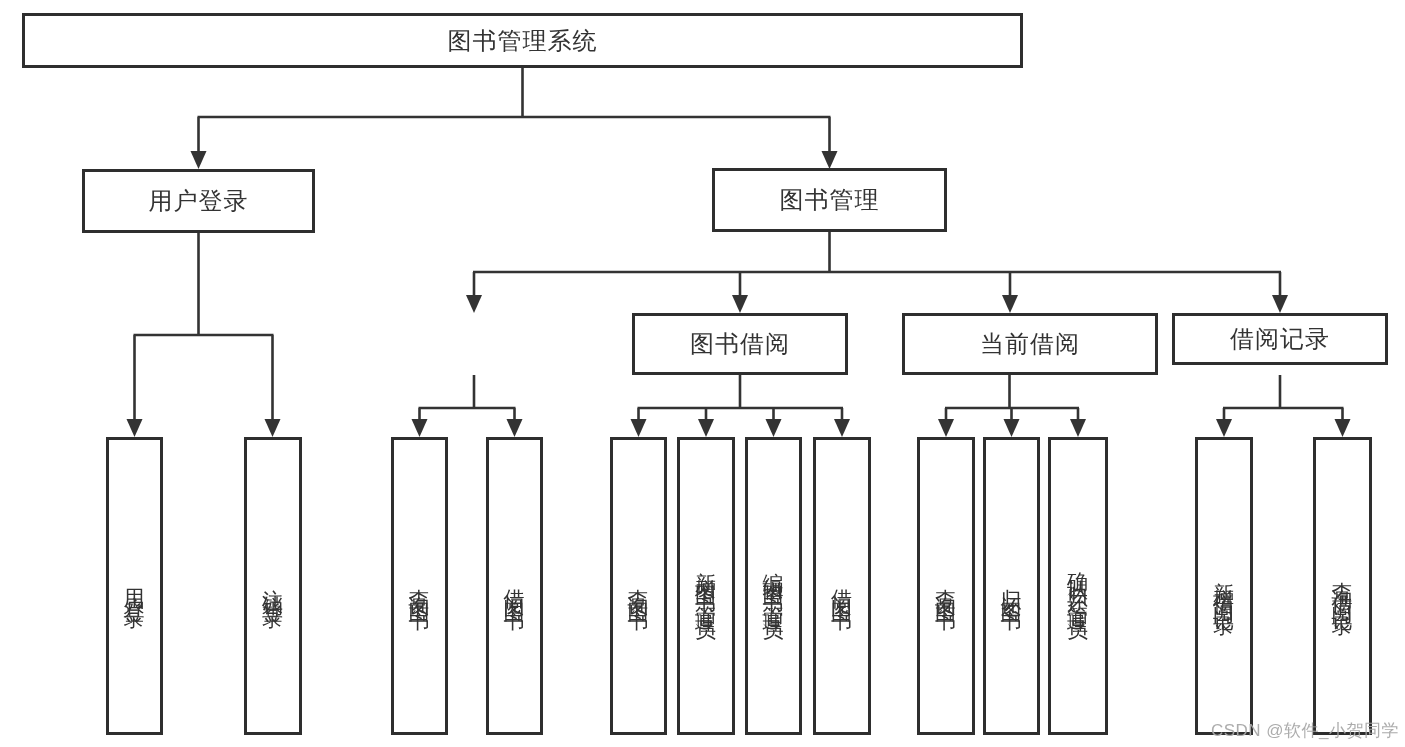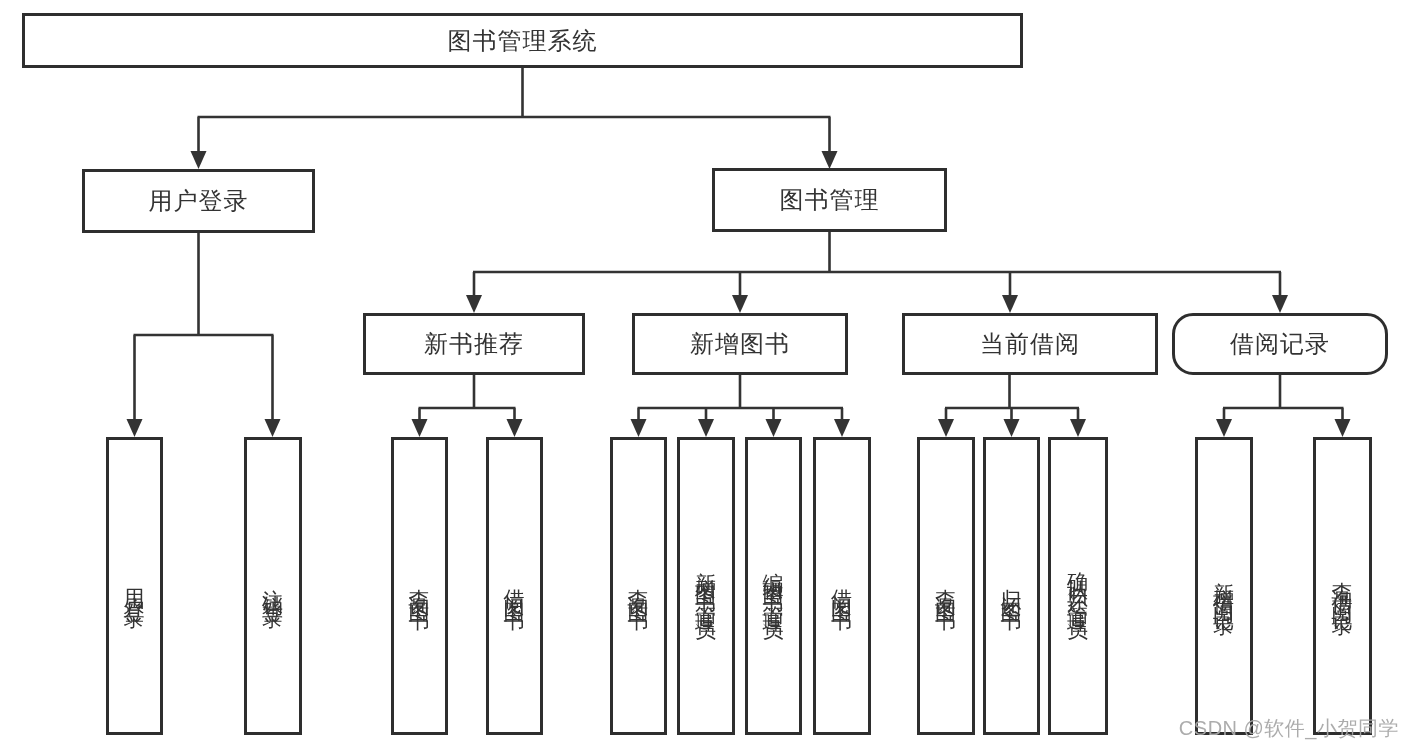--- a/index.html
+++ b/index.html
@@ -43,21 +43,21 @@
     font-size: 21px;
     letter-spacing: 0.33em;
     line-height: 1;
     white-space: nowrap;
   }
   .watermark {
     position: absolute;
     right: 6px;
     bottom: 5px;
     z-index: 2;
-    font-size: 20px;
+    font-size: 17px;
     color: rgba(168, 168, 168, 0.95);
     letter-spacing: 0.5px;
     white-space: nowrap;
   }
 </style>
 </head>
 <body>
 
 <div id="stage">
 
@@ -105,30 +105,27 @@
     <span>图书管理系统</span>
   </div>
 
   <div class="node h" style="left:82px; top:169px; width:233px; height:64px;">
     <span>用户登录</span>
   </div>
   <div class="node h" style="left:712px; top:168px; width:235px; height:64px;justify-content:center;">
     <span>图书管理</span>
   </div>
 
-  <div class="node h" style="left:363px; top:313px; width:222px; height:62px;">
-    <span>新书推荐</span>
-  </div>
   <div class="node h" style="left:632px; top:313px; width:216px; height:62px;">
-    <span>新增图书</span>
+    <span>图书借阅</span>
   </div>
   <div class="node h" style="left:902px; top:313px; width:256px; height:62px;">
     <span>当前借阅</span>
   </div>
-  <div class="node h" style="left:1172px; top:313px; width:216px; height:62px;border-radius:21px;">
+  <div class="node h" style="left:1172px; top:313px; width:216px; height:52px;">
     <span>借阅记录</span>
   </div>
 
   <div class="node v" style="left:106px; top:437px; width:57px; height:298px;">
     <span>用户登录</span>
   </div>
   <div class="node v" style="left:244px; top:437px; width:58px; height:298px;">
     <span>注销登录</span>
   </div>
 

